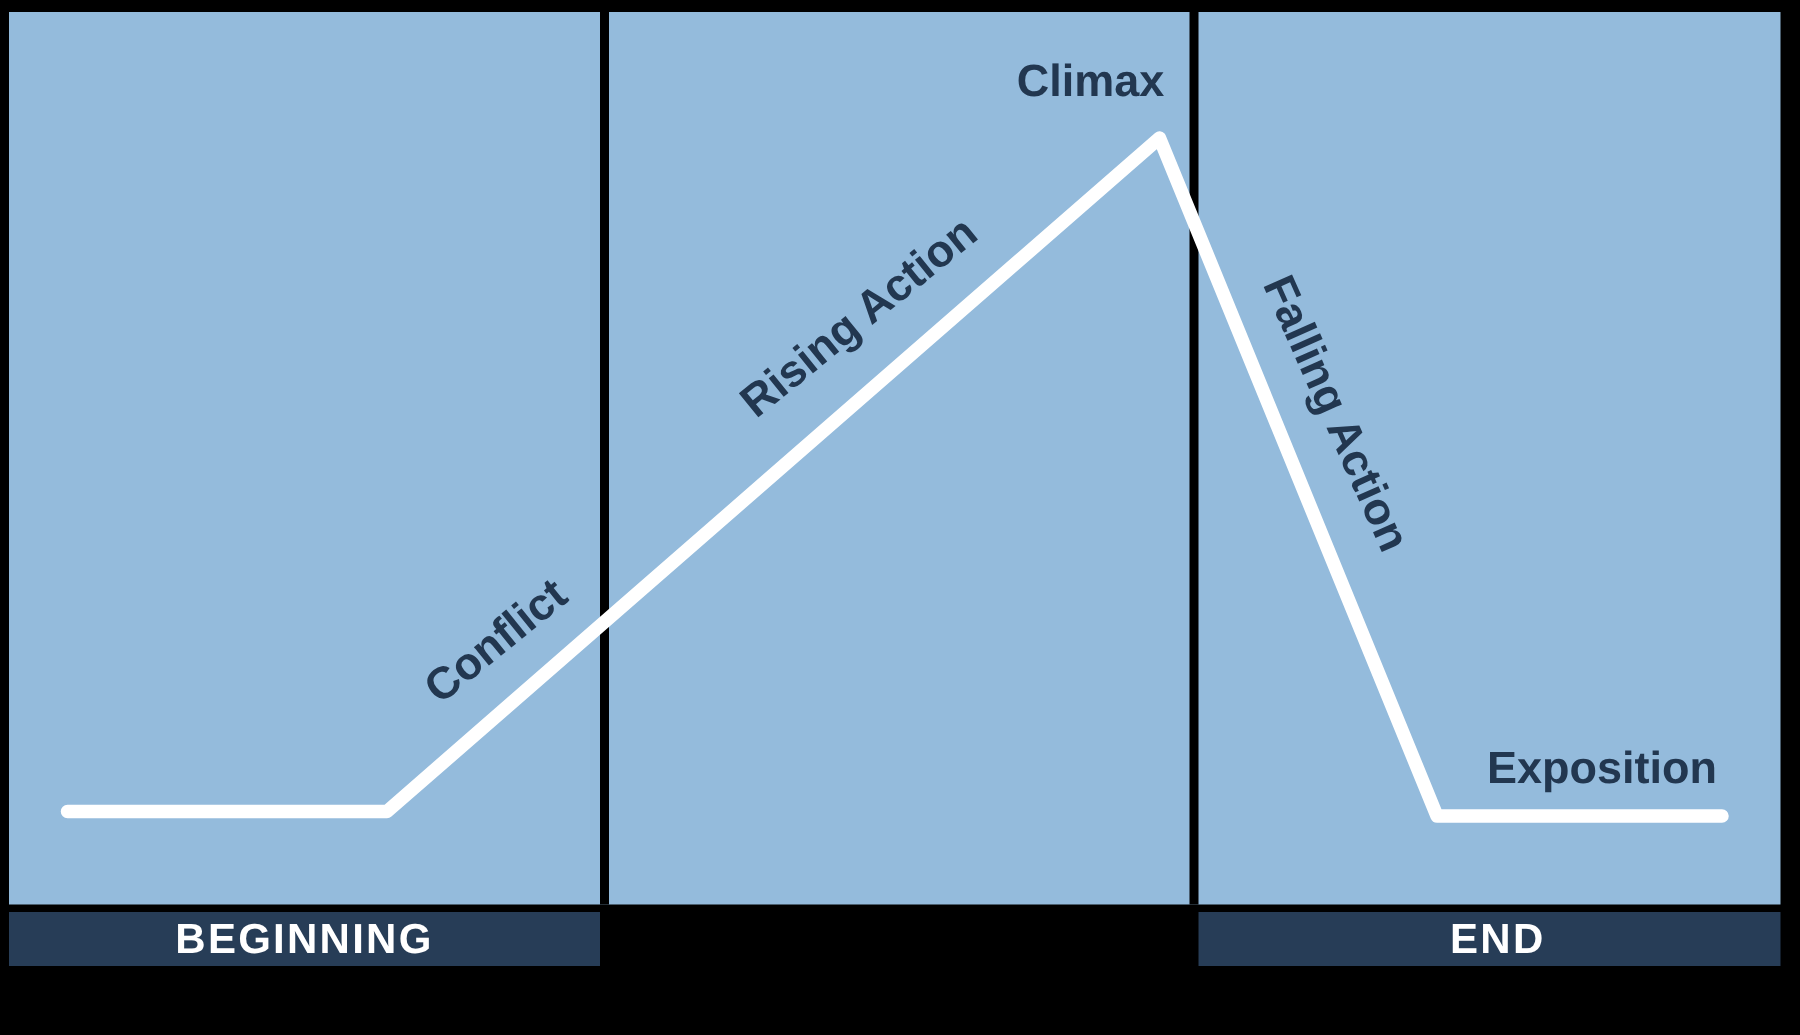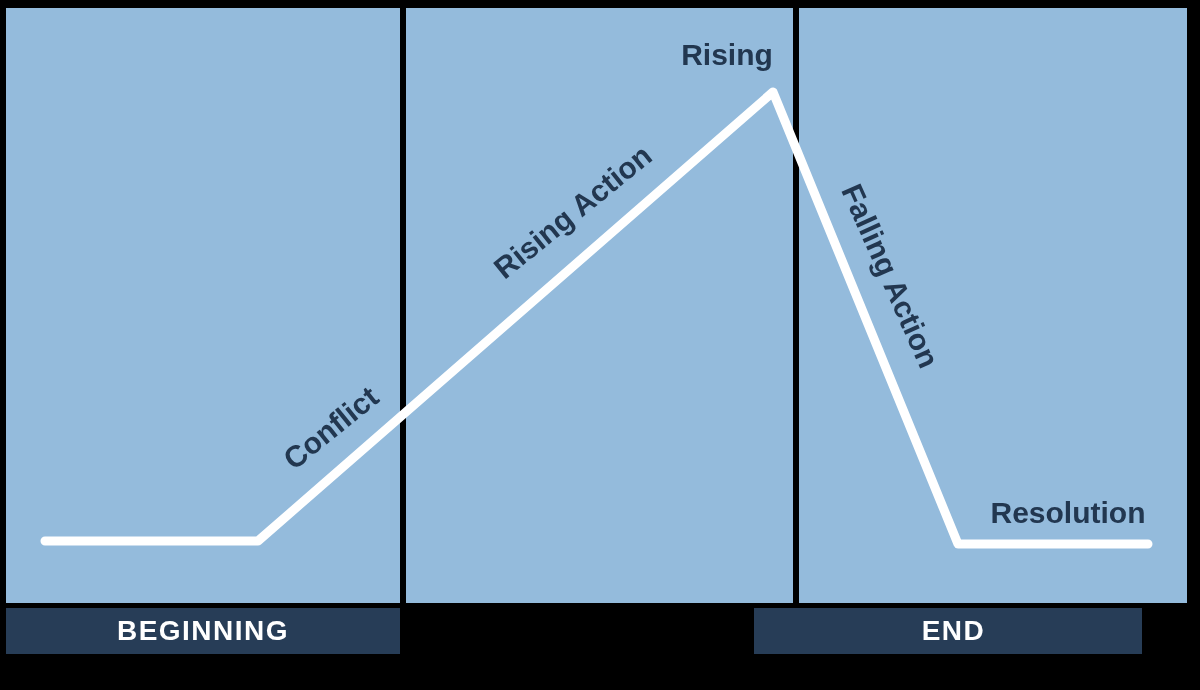--- a/index.html
+++ b/index.html
@@ -62,29 +62,29 @@
   .lbl-conflict       { left: 331px;  top: 428px; transform: translate(-50%,-50%) rotate(-39deg); }
   .lbl-rising-action  { left: 573px;  top: 212px; transform: translate(-50%,-50%) rotate(-39deg); }
   .lbl-climax         { left: 727px;  top: 55px;  }
   .lbl-falling-action { left: 890px;  top: 276px; transform: translate(-50%,-50%) rotate(66deg); }
   .lbl-resolution     { left: 1068px; top: 513px; }
 
   
   .section-bar {
     position: absolute;
     top: 608px;
-    height: 46px;
+    height: 36px;
     background: var(--bar);
     display: flex;
     align-items: center;
     justify-content: center;
   }
   .bar-beginning { left: 6px;   width: 394px; }
   .bar-middle    { left: 406px; width: 387px; }
-  .bar-end       { left: 754px; width: 388px; padding-left: 11px; }
+  .bar-end       { left: 799px; width: 388px; padding-left: 11px; }
   .section-bar span {
     color: #FFFFFF;
     font-weight: bold;
     font-size: 28px;
     letter-spacing: 1.5px;
   }
 </style>
 </head>
 <body>
 
@@ -97,25 +97,25 @@
 
   <svg class="arc-svg" viewBox="0 0 1200 690" xmlns="http://www.w3.org/2000/svg">
     <polyline fill="none" stroke="#FFFFFF" stroke-width="9" stroke-linecap="round" stroke-linejoin="round" points="45,541 258,541 773,92 958,544 1148,544"></polyline>
   </svg>
 
 
   <div class="arc-label lbl-conflict">Conflict</div>
 
   <div class="arc-label lbl-rising-action">Rising Action</div>
 
-  <div class="arc-label lbl-climax">Rising</div>
+  <div class="arc-label lbl-climax">Climax</div>
 
   <div class="arc-label lbl-falling-action">Falling Action</div>
 
-  <div class="arc-label lbl-resolution">Resolution</div>
+  <div class="arc-label lbl-resolution">Exposition</div>
 
   <div class="section-bar bar-beginning">
     <span>BEGINNING</span>
   </div>
 
 
   <div class="section-bar bar-end">
     <span>END</span>
   </div>
 

